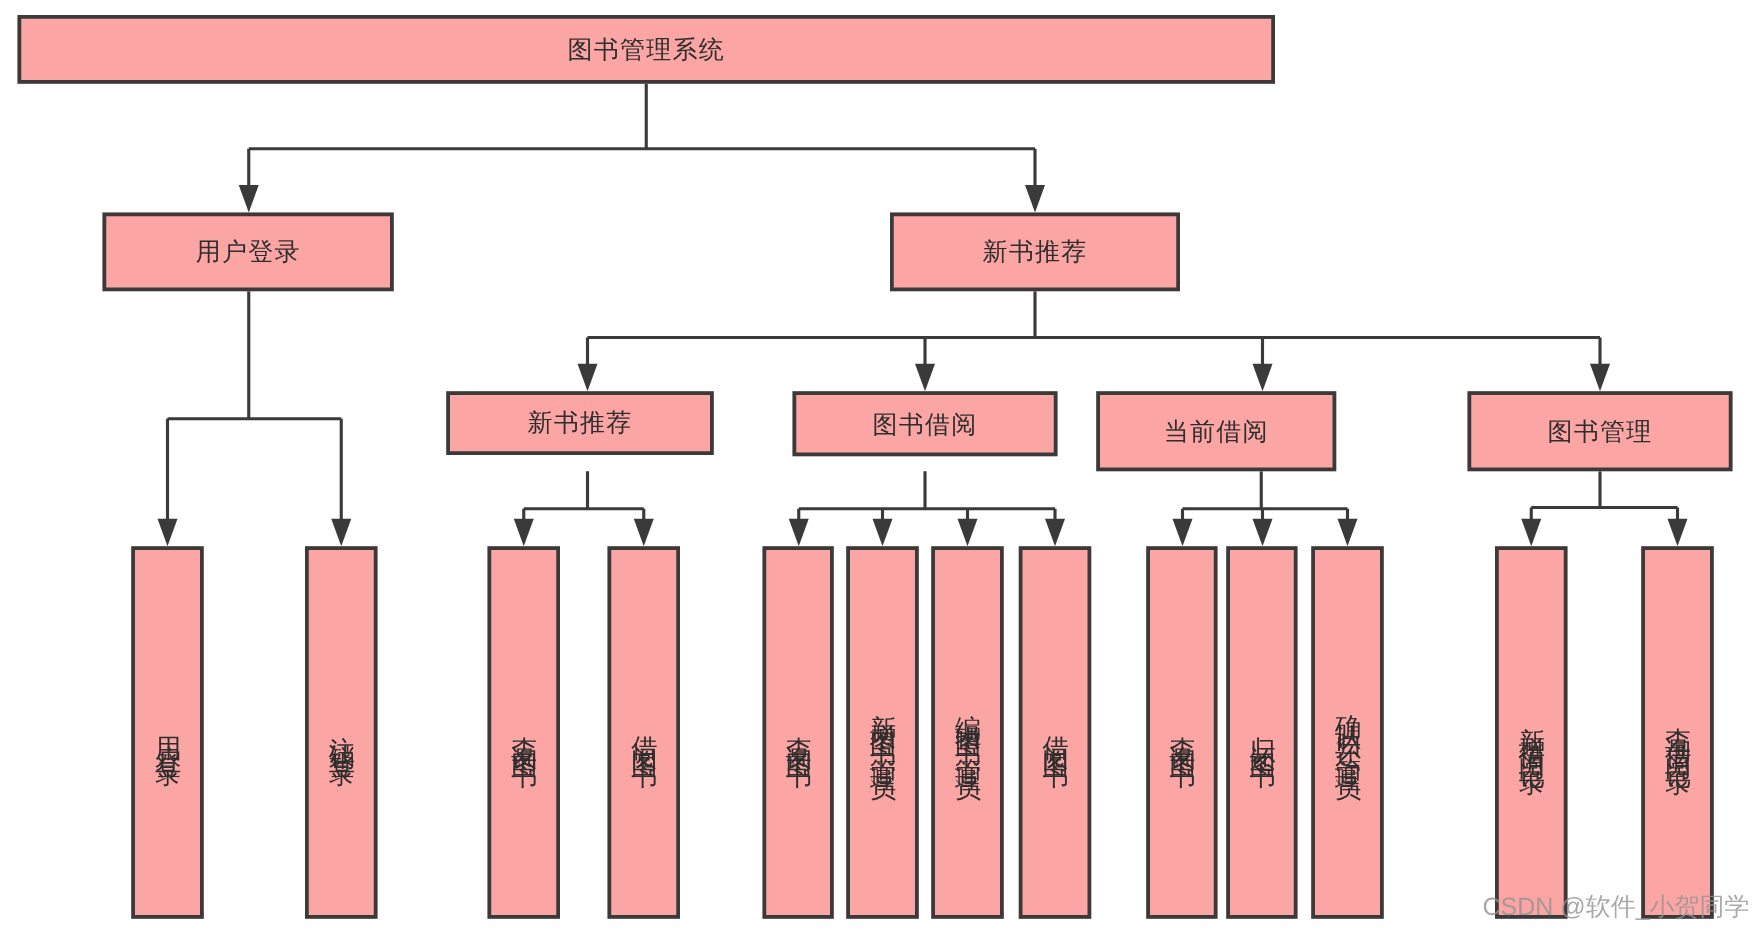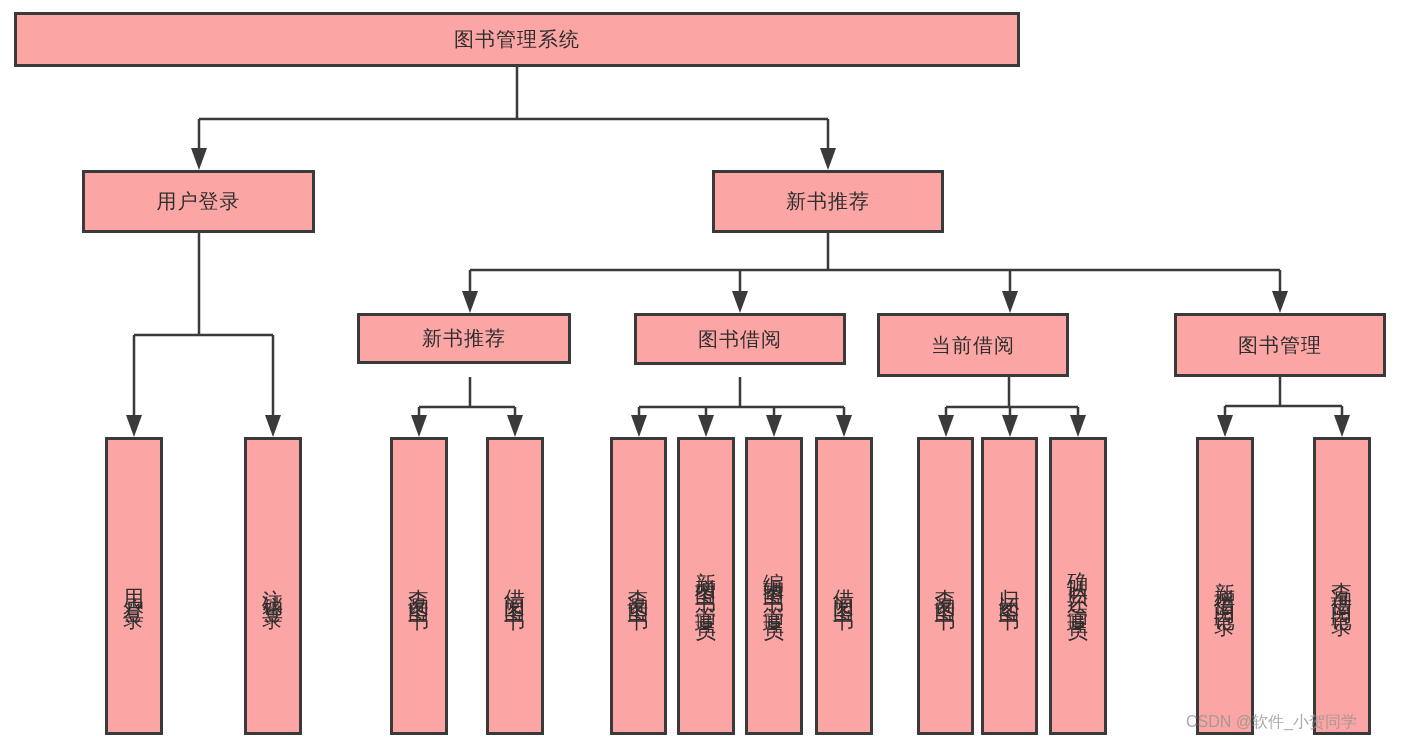--- a/index.html
+++ b/index.html
@@ -25,21 +25,21 @@
   .box.h{font-size:20px;letter-spacing:1px;}
   .box.v{
     writing-mode:vertical-rl;
     font-size:21px;
     letter-spacing:7px;
     line-height:1;
   }
   .watermark{
     position:absolute;
     left:1186px;top:712px;
-    font-size:16px;
+    font-size:20px;
     color:rgba(148,148,148,0.8);
     white-space:nowrap;
     z-index:5;
   }
 </style>
 </head>
 <body>
 
 <div class="canvas">
 

